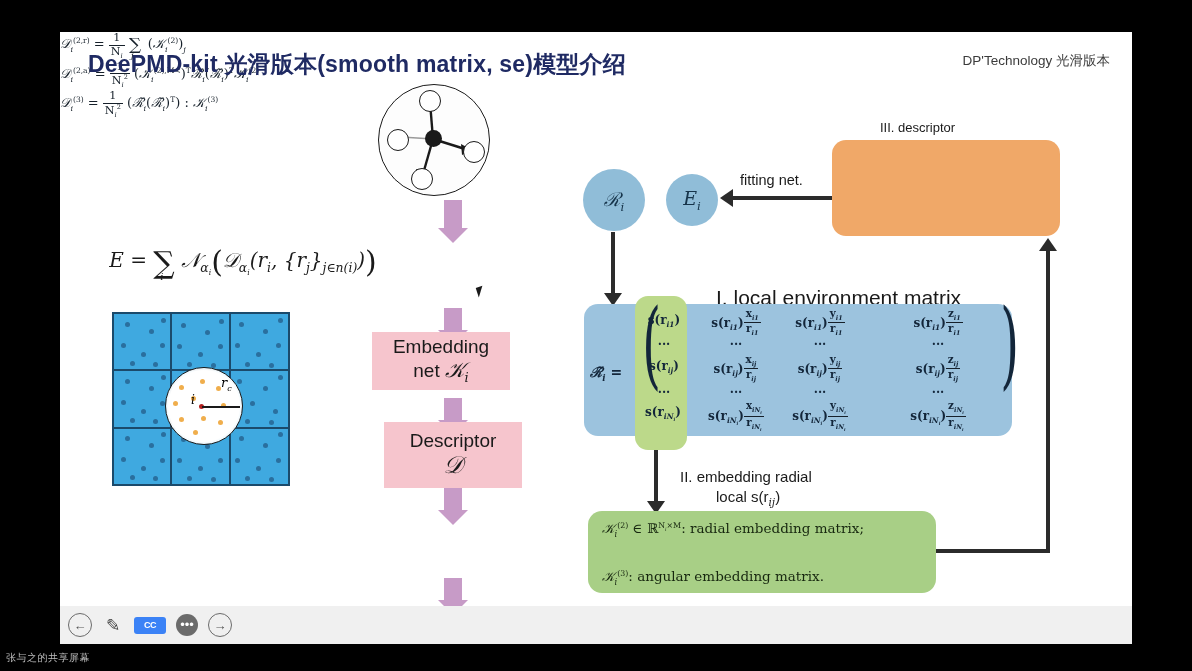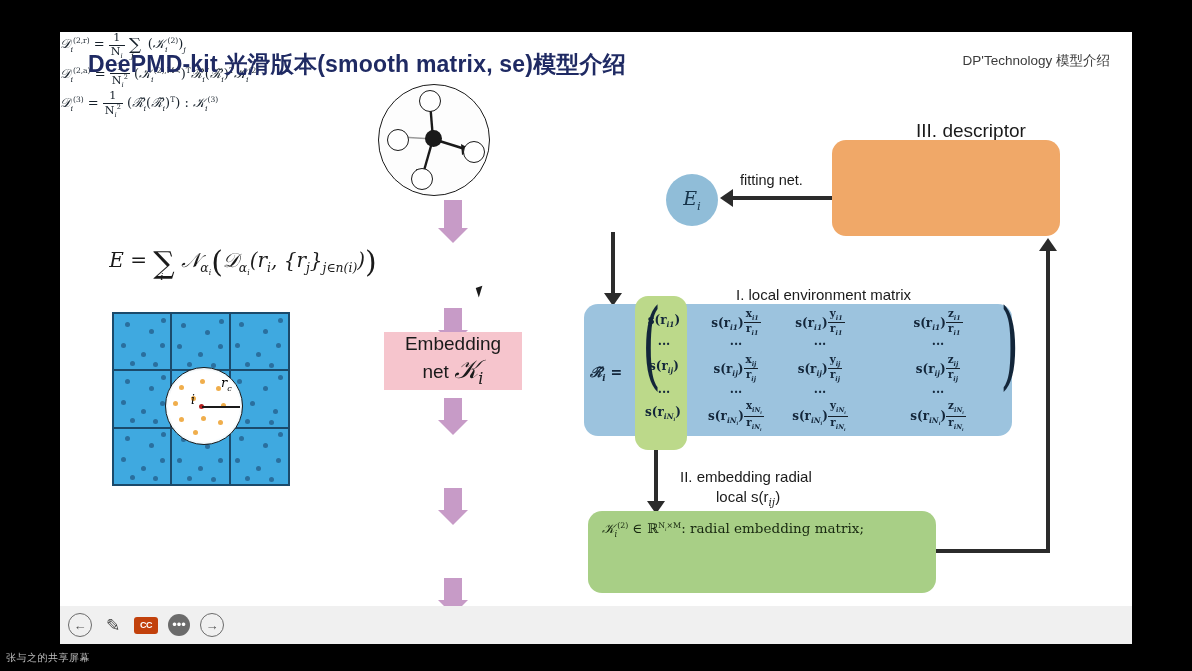--- a/index.html
+++ b/index.html
@@ -11,21 +11,21 @@
   .bottombar{position:absolute;left:60px;top:606px;width:1072px;height:38px;background:#f0f0f0;
              display:flex;align-items:center;gap:10px;padding-left:8px;box-sizing:border-box;}
   .blackbot{position:absolute;left:0;top:644px;width:1192px;height:27px;background:#000;}
   .sharetext{position:absolute;left:6px;top:651px;font-size:10px;color:#bdbdbd;letter-spacing:.5px;}
 
   
   .tbtn{width:22px;height:22px;border-radius:50%;display:flex;align-items:center;justify-content:center;
         color:#555;font-size:13px;}
   .tbtn.circ{border:1.6px solid #6b6b6b;}
   .tbtn.dots{background:#6b6b6b;color:#fff;font-size:13px;line-height:0;}
-  .cc{width:24px;height:17px;border-radius:3px;background:#c2410c;color:#fff;font-size:9px;
+  .cc{width:32px;height:17px;border-radius:3px;background:#3b82f6;color:#fff;font-size:9px;
       font-weight:bold;display:flex;align-items:center;justify-content:center;letter-spacing:-0.5px;}
 
   
   .title{position:absolute;left:28px;top:17px;font-size:23px;font-weight:bold;color:#1f2a63;
          letter-spacing:.2px;white-space:nowrap;}
   .logo{position:absolute;right:22px;top:20px;font-size:13.5px;color:#3b3b3b;white-space:nowrap;}
 
   
   .mth{font-family:"DejaVu Serif",serif;font-style:italic;}
   .cal{font-family:"DejaVu Serif",serif;font-style:italic;}
@@ -100,21 +100,21 @@
           border-right:4px solid transparent;transform:rotate(-18deg);}
 </style>
 </head>
 <body>
 
 <div class="screen">
 
   <div class="slide">
 
     <div class="title">DeePMD-kit 光滑版本(smooth matrix, se)模型介绍</div>
-    <div class="logo">DP'Technology 模型介绍</div>
+    <div class="logo">DP'Technology 光滑版本</div>
 
     <div class="eq">
       <span class="mth">E</span> <span>=</span>
       <span class="sumbig">∑<span class="si">i</span></span>
       <span class="cal">𝒩<sub>α<sub>i</sub></sub></span><span class="bigparen">(</span><span class="cal">𝒟<sub>α<sub>i</sub></sub></span><span class="mth">(r<sub>i</sub>, {r<sub>j</sub>}<sub>j∈n(i)</sub>)</span><span class="bigparen">)</span>
     </div>
 
     <div class="lattice">
       <div class="lcell" style="left:0;top:0;width:58px;height:57px"></div>
       <div class="lcell" style="left:58px;top:0;width:59px;height:57px"></div>
@@ -229,68 +229,75 @@
       <div class="ncirc" style="left:9px;top:45px"></div>
       <div class="nucleus"></div>
     </div>
 
     <div class="arrow-d" style="left:384px;top:168px;height:28px"></div>
     <div class="arrow-head" style="left:378px;top:196px"></div>
 
     <div class="arrow-d" style="left:384px;top:276px;height:22px"></div>
     <div class="arrow-head" style="left:378px;top:298px"></div>
 
-    <div class="fbox pink" style="left:324px;top:300px;width:138px;height:58px">
+    <div class="fbox pink" style="left:312px;top:300px;width:138px;height:58px">
       <div><span>Embedding</span></div>
-      <div><span>net</span> <span class="cal" style="font-size:26px">𝒦<sub>i</sub></span></div>
+      <div><span>net</span> <span class="cal" style="font-size:21px">𝒦<sub>i</sub></span></div>
     </div>
     <div class="arrow-d" style="left:384px;top:366px;height:22px"></div>
     <div class="arrow-head" style="left:378px;top:388px"></div>
 
+    <div class="fbox pink" style="left:324px;top:390px;width:138px;height:66px">
+      <div><span>Descriptor</span></div>
+      <div class="cal" style="font-size:24px">𝒟</div>
+    </div>
     <div class="arrow-d" style="left:384px;top:456px;height:22px"></div>
     <div class="arrow-head" style="left:378px;top:478px"></div>
 
     <div class="arrow-d" style="left:384px;top:546px;height:22px"></div>
     <div class="arrow-head" style="left:378px;top:568px"></div>
 
     <div style="position:absolute;left:324px;top:583px;width:138px;text-align:center;font-family:'DejaVu Serif',serif;font-size:26px;font-style:italic">
       <span>E</span><sub style="font-size:.6em">i</sub>
     </div>
 
+    <div class="bcirc" style="left:523px;top:137px;width:62px;height:62px">
+      <span class="cal">ℛ<sub>i</sub></span>
+    </div>
     <div class="bcirc" style="left:606px;top:142px;width:52px;height:52px">
       <span class="mth">E<sub>i</sub></span>
     </div>
 
     <div class="blkline" style="left:672px;top:164px;width:115px;height:4px"></div>
     <div class="blkhead-l" style="left:660px;top:157px"></div>
     <div class="lbl" style="left:680px;top:140px">fitting net.</div>
 
     <div class="blkline" style="left:551px;top:200px;width:4px;height:62px"></div>
     <div class="blkhead-d" style="left:544px;top:261px"></div>
 
-    <div class="lbl" style="left:856px;top:88px;font-size:19px">III. descriptor</div>
+    <div class="lbl" style="left:820px;top:88px;font-size:13px">III. descriptor</div>
     <div class="orangebox" style="left:772px;top:108px;width:228px;height:96px"></div>
     <div class="fml" style="left:806px;top:118px">
       <span class="cal">𝒟</span><sub>i</sub><sup>(2,r)</sup> =
       <span class="frac"><span class="num">1</span><span class="den">N<sub>i</sub></span></span>
       <span style="font-size:17px;position:relative;top:2px">∑</span><sub style="position:relative;left:-10px;top:6px">j</sub>
       (<span class="cal">𝒦</span><sub>i</sub><sup>(2)</sup>)<sub>j</sub>
     </div>
     <div class="fml" style="left:776px;top:145px">
       <span class="cal">𝒟</span><sub>i</sub><sup>(2,a)</sup> =
       <span class="frac"><span class="num">1</span><span class="den">N<sub>i</sub><sup>2</sup></span></span>
       (<span class="cal">𝒦</span><sub>i</sub><sup>(2),M&lt;</sup>)<sup>T</sup><span class="cal">ℛ̃</span><sub>i</sub>(<span class="cal">ℛ̃</span><sub>i</sub>)<sup>T</sup><span class="cal">𝒦</span><sub>i</sub><sup>(2)</sup>
     </div>
     <div class="fml" style="left:812px;top:175px">
       <span class="cal">𝒟</span><sub>i</sub><sup>(3)</sup> =
       <span class="frac"><span class="num">1</span><span class="den">N<sub>i</sub><sup>2</sup></span></span>
       (<span class="cal">ℛ̃</span><sub>i</sub>(<span class="cal">ℛ̃</span><sub>i</sub>)<sup>T</sup>) : <span class="cal">𝒦</span><sub>i</sub><sup>(3)</sup>
     </div>
 
-    <div class="lbl" style="left:676px;top:254px;font-size:15px">I. local environment matrix</div>
+    <div class="lbl" style="left:656px;top:254px;font-size:21px">I. local environment matrix</div>
     <div class="bluebox" style="left:524px;top:272px;width:428px;height:132px"></div>
     <div class="greencol" style="left:575px;top:264px;width:52px;height:154px"></div>
 
     <div style="position:absolute;left:530px;top:330px;font-family:'DejaVu Serif',serif;font-weight:bold;font-size:14px;color:#13263a">
       <span class="cal">ℛ̃</span><sub>i</sub> =
     </div>
     <div class="paren" style="left:573px;top:278px">(</div>
     <div class="paren" style="left:931px;top:278px">)</div>
 
     <div class="matcell" style="left:580px;top:281px;width:48px">s(r<sub>i1</sub>)</div>
@@ -332,20 +339,23 @@
 
     <div class="lbl" style="left:620px;top:436px;font-size:15px">II. embedding radial</div>
     <div class="lbl" style="left:656px;top:456px;font-size:15px">
       <span>local s(r</span><sub class="mth" style="font-size:.7em">ij</sub><span>)</span>
     </div>
 
     <div class="greenbox" style="left:528px;top:479px;width:348px;height:82px"></div>
     <div class="gtext" style="left:542px;top:488px">
       <span class="cal">𝒦</span><sub>i</sub><sup>(2)</sup> ∈ ℝ<sup>N<sub>i</sub>×M</sup>: radial embedding matrix;
     </div>
+    <div class="gtext" style="left:542px;top:536px">
+      <span class="cal">𝒦</span><sub>i</sub><sup>(3)</sup>: angular embedding matrix.
+    </div>
 
     <div class="blkline" style="left:876px;top:517px;width:114px;height:4px"></div>
     <div class="blkline" style="left:986px;top:218px;width:4px;height:303px"></div>
     <div class="blkhead-u" style="left:979px;top:206px"></div>
 
     <div class="cursor"></div>
   </div>
 
   <div class="bottombar">
     <div class="tbtn circ">←</div>

